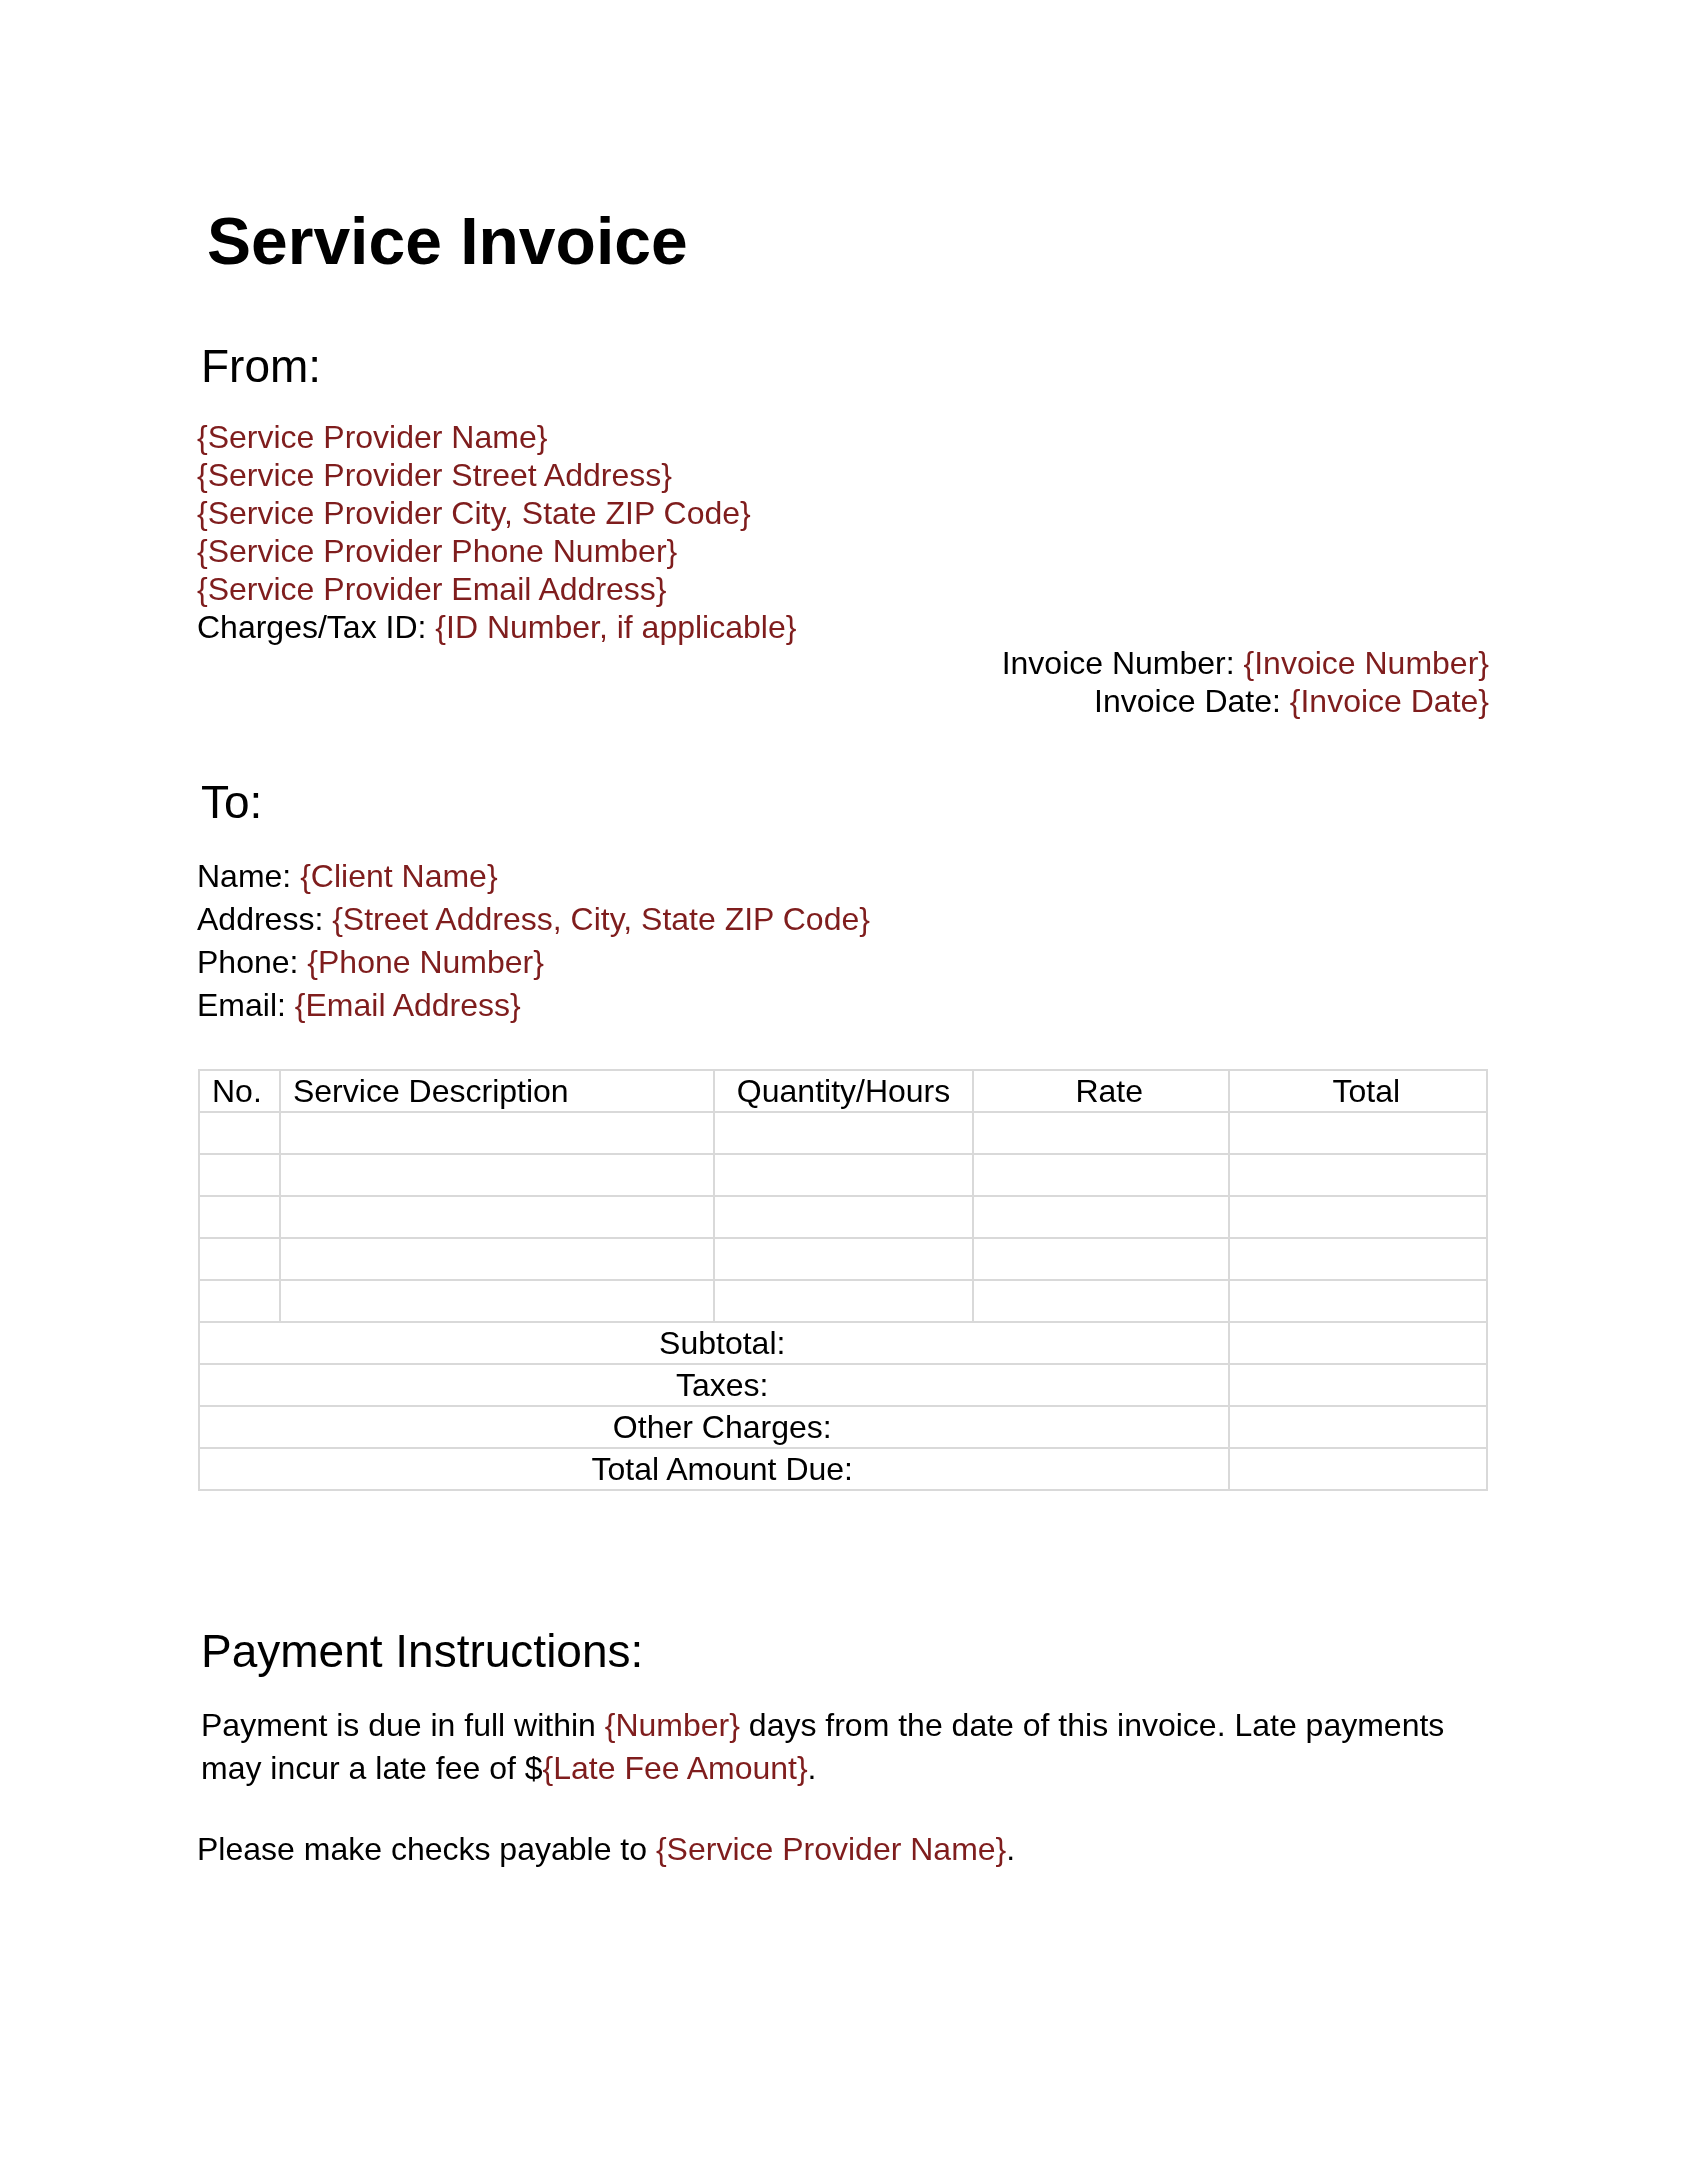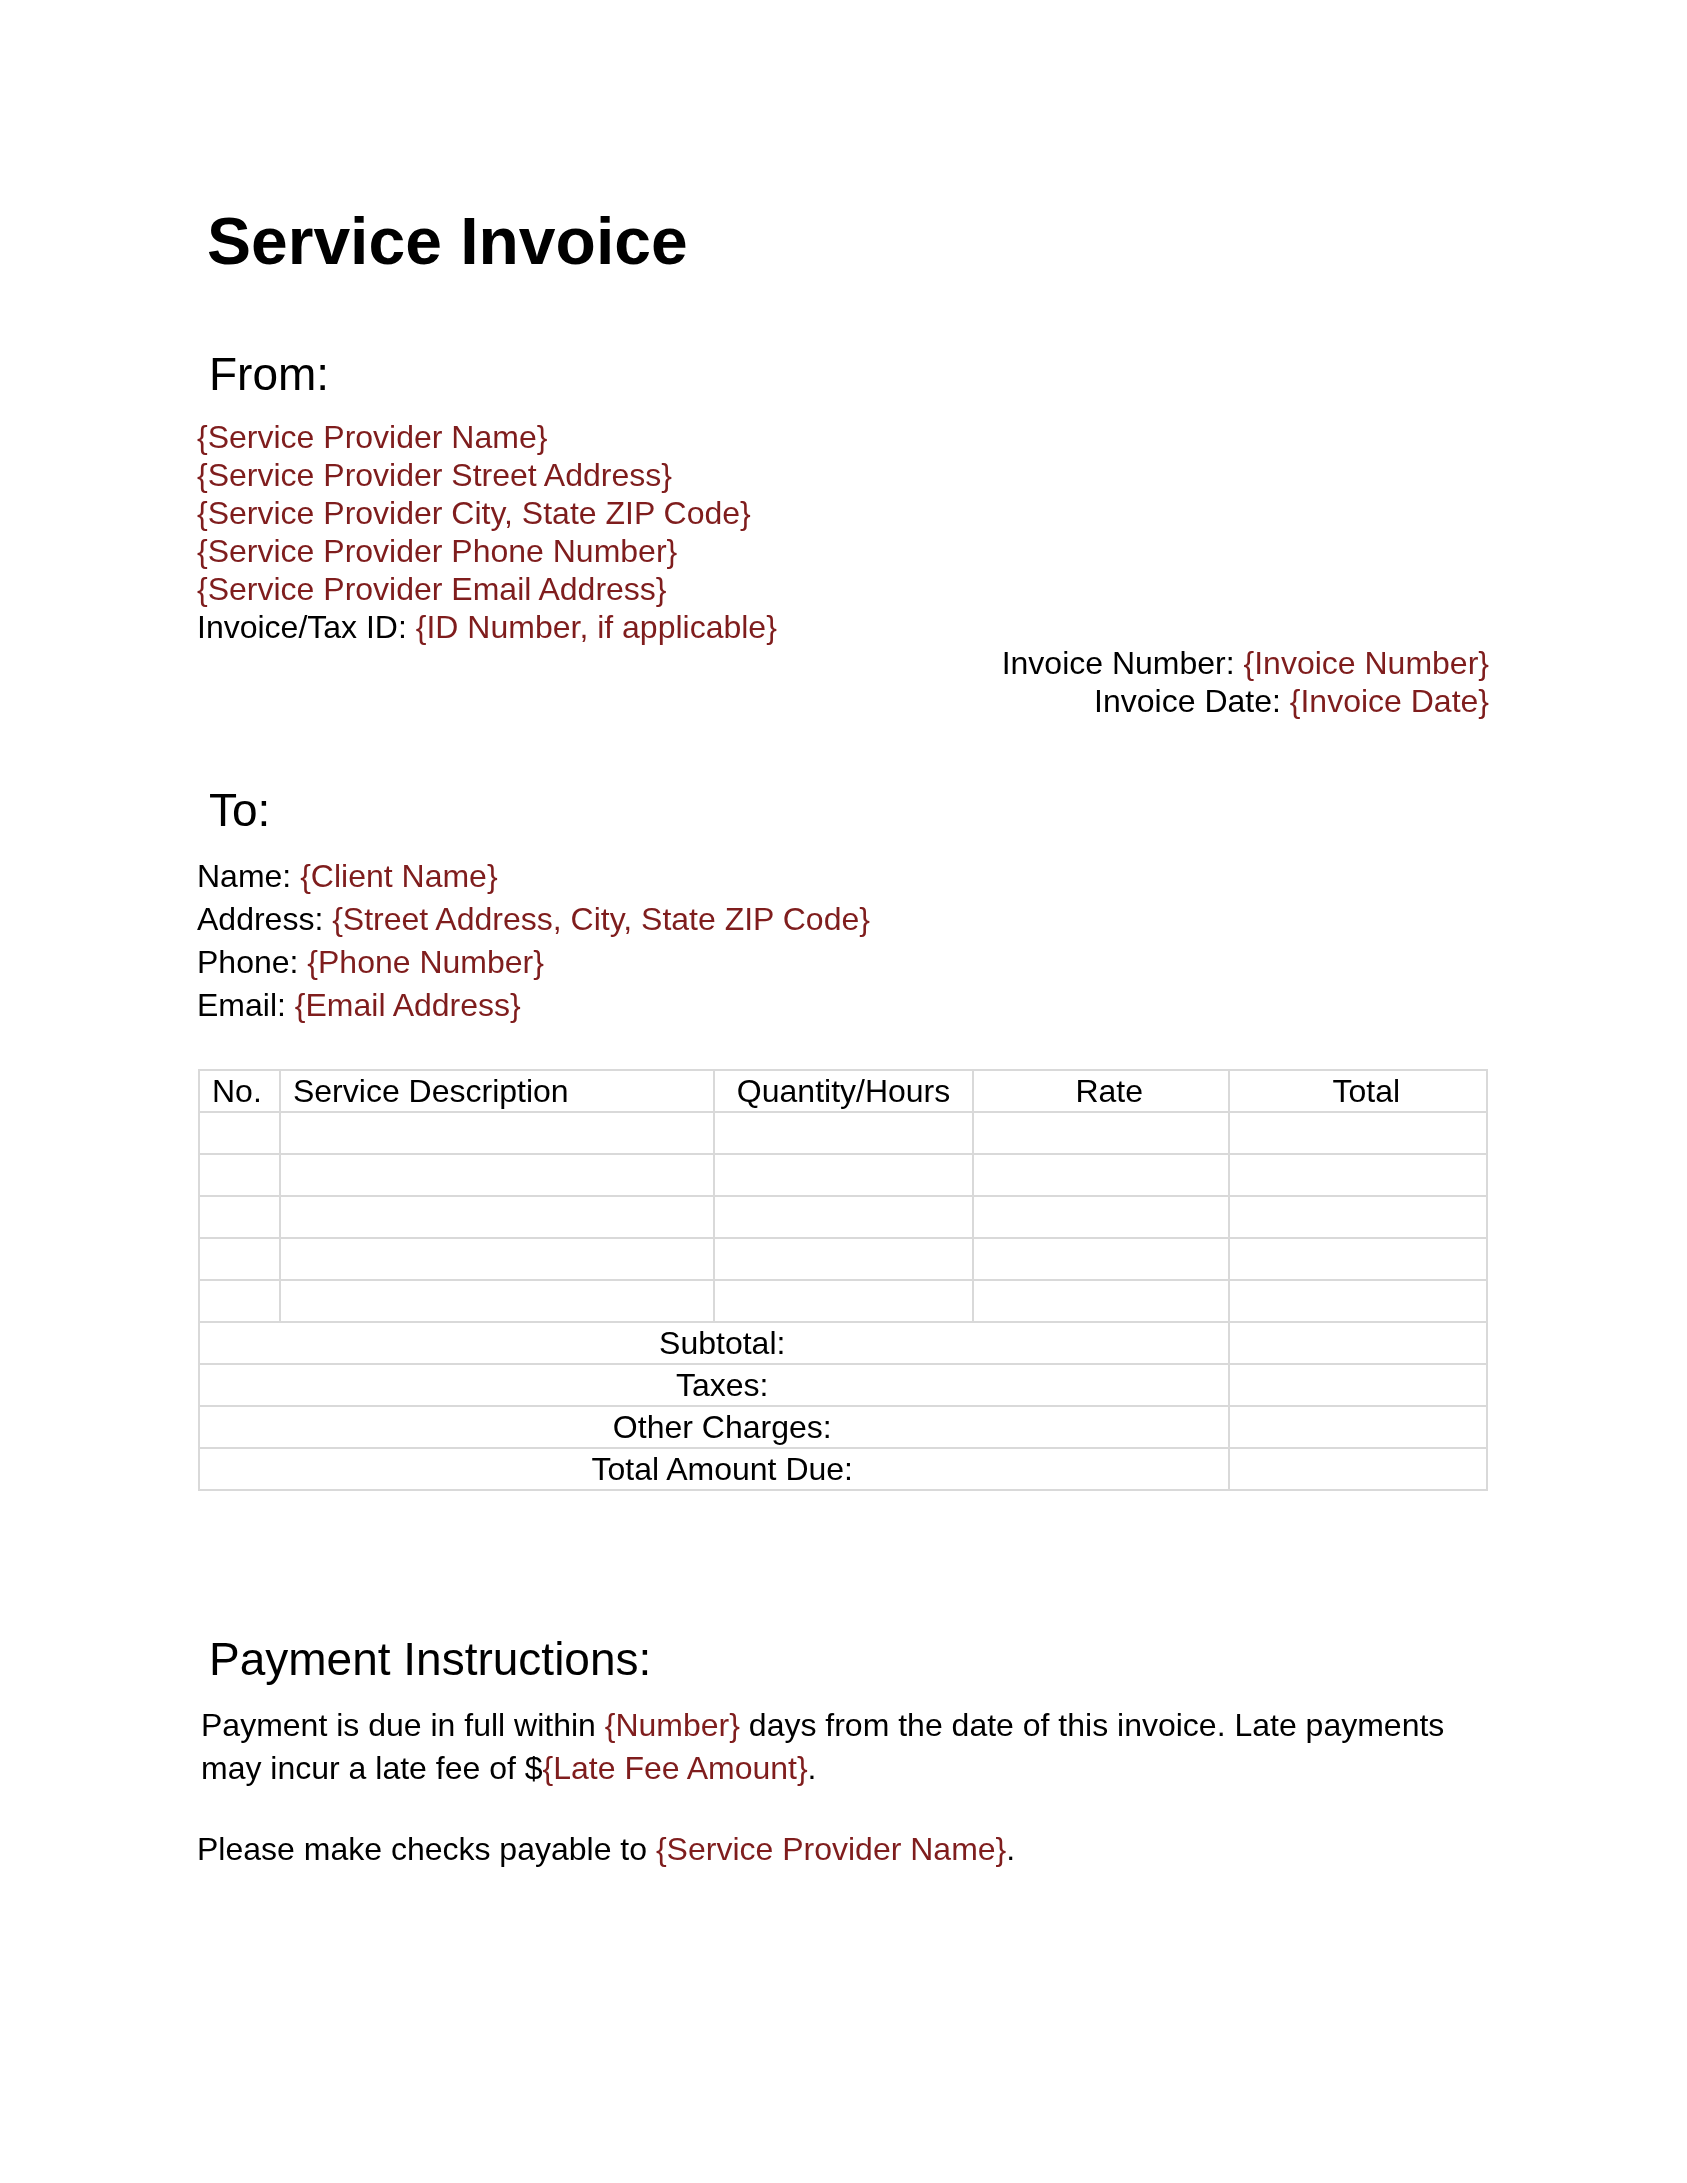--- a/index.html
+++ b/index.html
@@ -1,21 +1,21 @@
 <!DOCTYPE html>
 <html style="font-size:10.6px"><head>
 <meta charset="utf-8">
 <style>
   html, body { margin:0; padding:0; background:#ffffff; }
   body { width:1687px; height:2183px; position:relative; overflow:hidden;
          font-family:"Liberation Sans", sans-serif; color:#000; }
   .red { color:#7f1d1d; }
   .abs { position:absolute; }
   #title { left:197px; top:198px; font-size:66px; font-weight:bold; line-height:1; margin:10px; }
-  .h2 { font-size:46px; line-height:1; margin:12px; font-weight:normal;text-align:center; }
+  .h2 { font-size:46px; line-height:1; margin:4px; font-weight:normal;text-align:center; }
   #from-heading { left:197px; top:339px; }
   .line { font-size:32px; line-height:38px; }
   #from-block { left:197px; top:418px; }
   #invoice-meta { right:198px; top:644px; text-align:right; }
   #to-heading { left:197px; top:775px; }
   #to-block { left:197px; top:855px; }
   #to-block .line { line-height:43px; }
   table#items { position:absolute; left:198px; top:1069px; width:1290px; border-collapse:collapse; }
   #items td { border:2.6px solid #d9d9d9; height:40px; font-size:32px; padding:0 12px; line-height:1;margin-left:12px; }
   #items td.r { text-align:center;padding-left:28px; }
@@ -28,21 +28,21 @@
 
 <h1 id="title" class="abs">Service Invoice</h1>
 
 <h2 id="from-heading" class="abs h2">From:</h2>
 <div id="from-block" class="abs">
   <div class="line red">{Service Provider Name}</div>
   <div class="line red">{Service Provider Street Address}</div>
   <div class="line red">{Service Provider City, State ZIP Code}</div>
   <div class="line red">{Service Provider Phone Number}</div>
   <div class="line red">{Service Provider Email Address}</div>
-  <div class="line"><span>Invoice/Tax ID: </span><span class="red">{ID Number, if applicable}</span></div>
+  <div class="line"><span>Charges/Tax ID: </span><span class="red">{ID Number, if applicable}</span></div>
 </div>
 
 <div id="invoice-meta" class="abs">
   <div class="line"><span>Invoice Number: </span><span class="red">{Invoice Number}</span></div>
   <div class="line"><span>Invoice Date: </span><span class="red">{Invoice Date}</span></div>
 </div>
 
 <h2 id="to-heading" class="abs h2">To:</h2>
 <div id="to-block" class="abs">
   <div class="line"><span>Name: </span><span class="red">{Client Name}</span></div>

